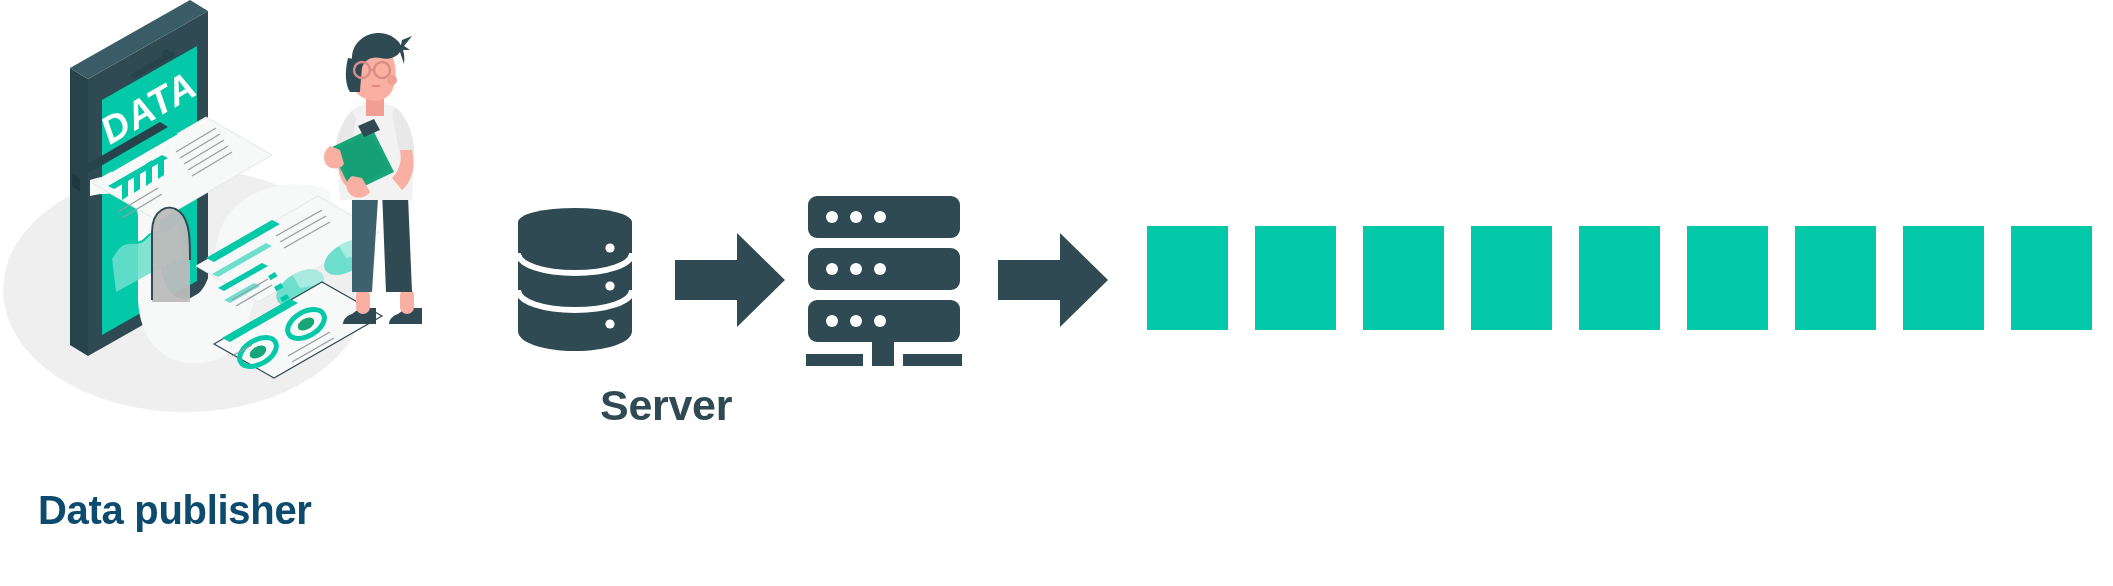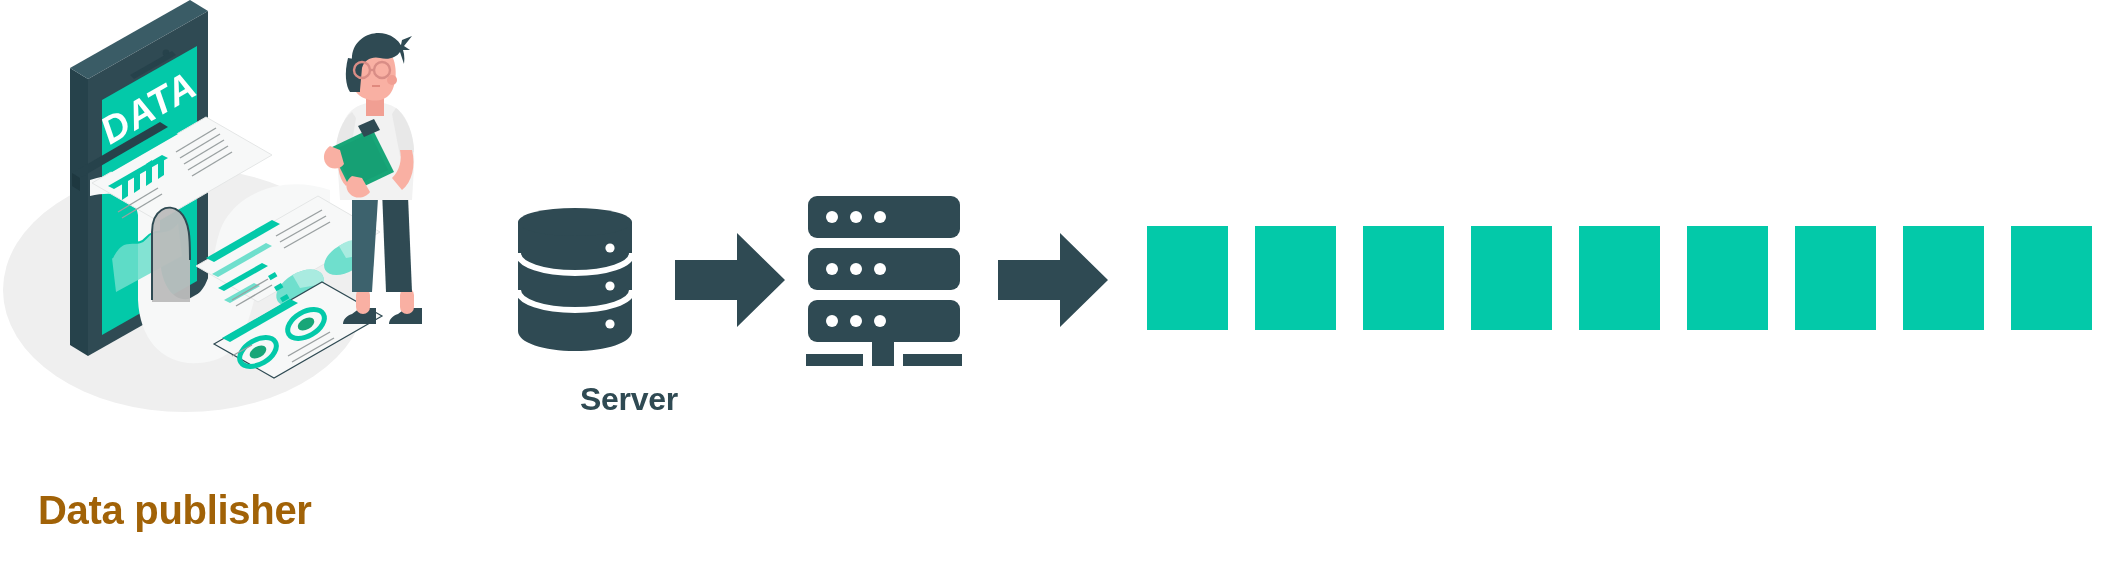--- a/index.html
+++ b/index.html
@@ -33,26 +33,26 @@
   .label {
     position: absolute;
     font-weight: bold;
     white-space: nowrap;
     letter-spacing: -0.3px;
   }
   #publisher-label {
     left: 38px;
     top: 488px;
     font-size: 40px;
-    color: #a16207;
+    color: #0c4a6e;
   }
   #server-label {
-    left: 580px;
+    left: 600px;
     top: 381px;
-    font-size: 32px;
+    font-size: 43px;
     color: #2f4a53;
   }
 
   
   #database-icon {
     position: absolute;
     left: 516px;
     top: 200px;
     width: 120px;
     height: 155px;

